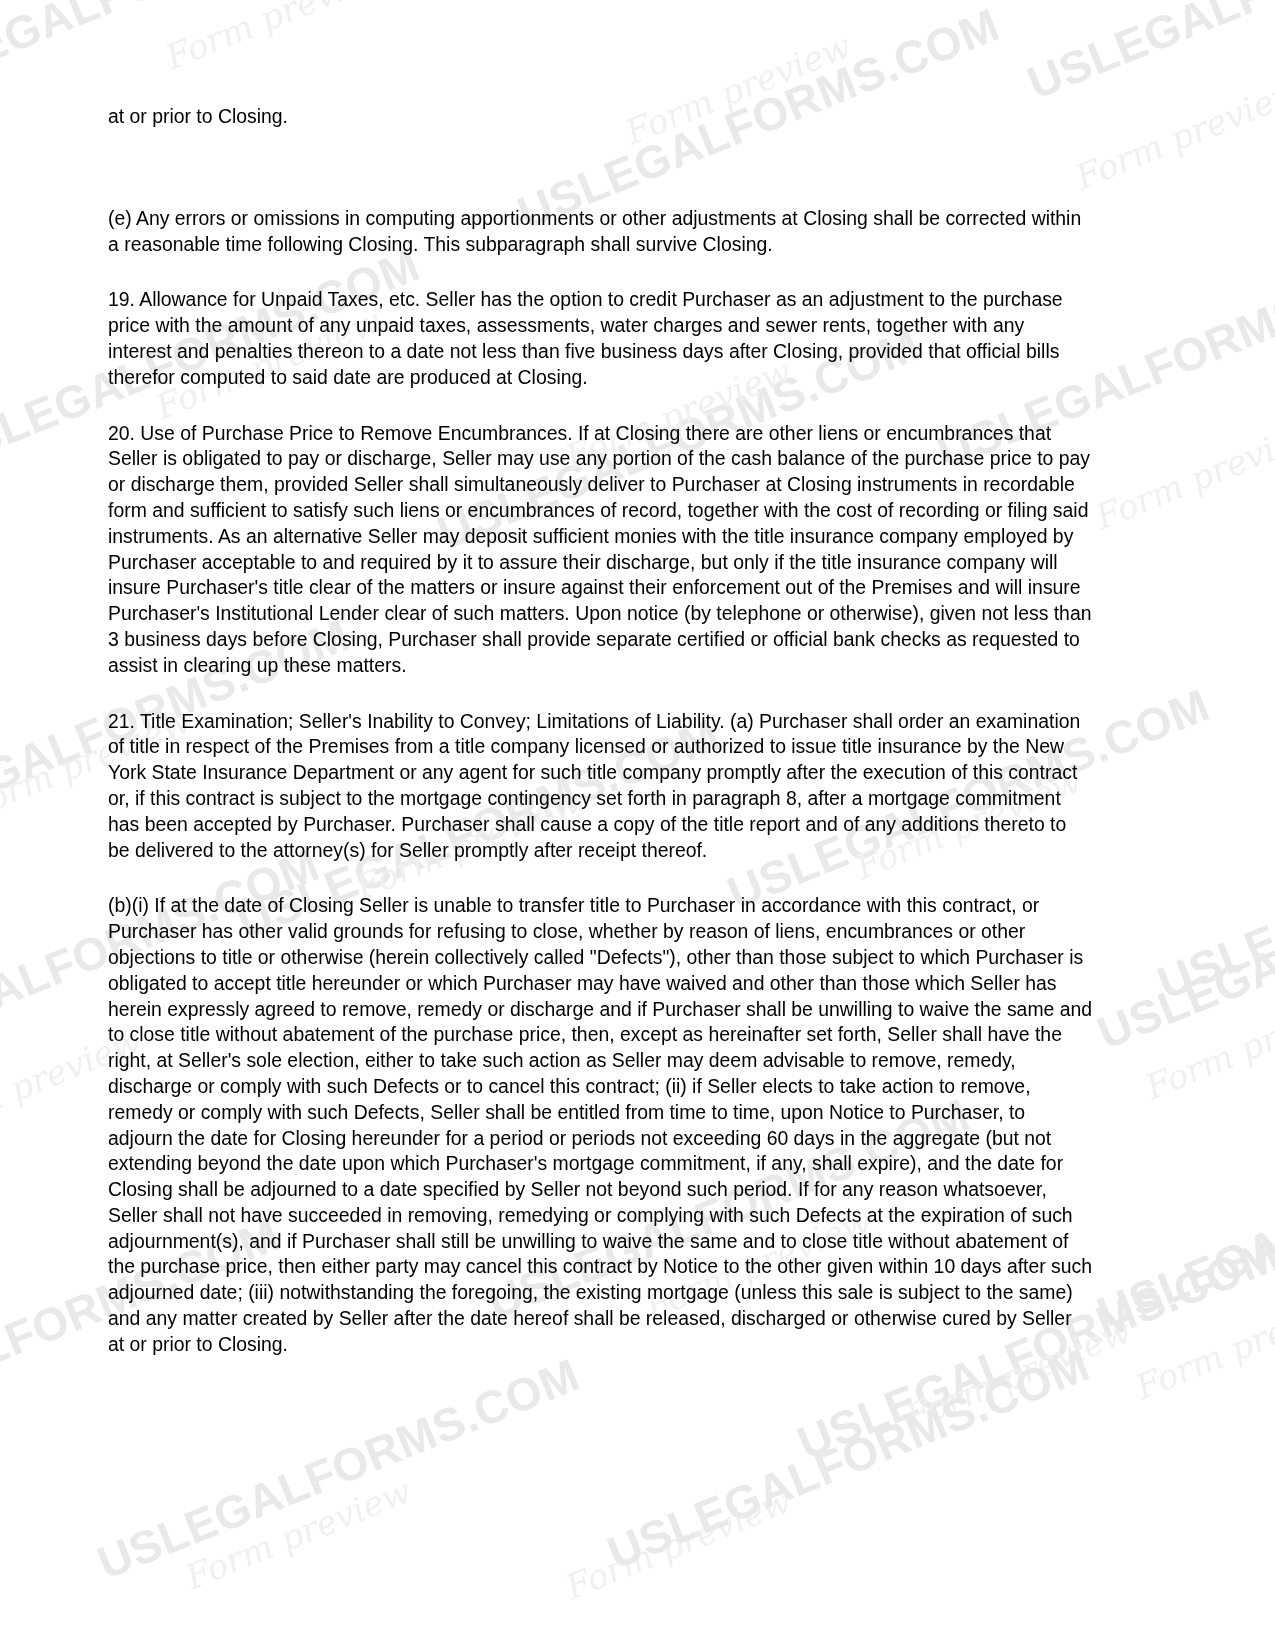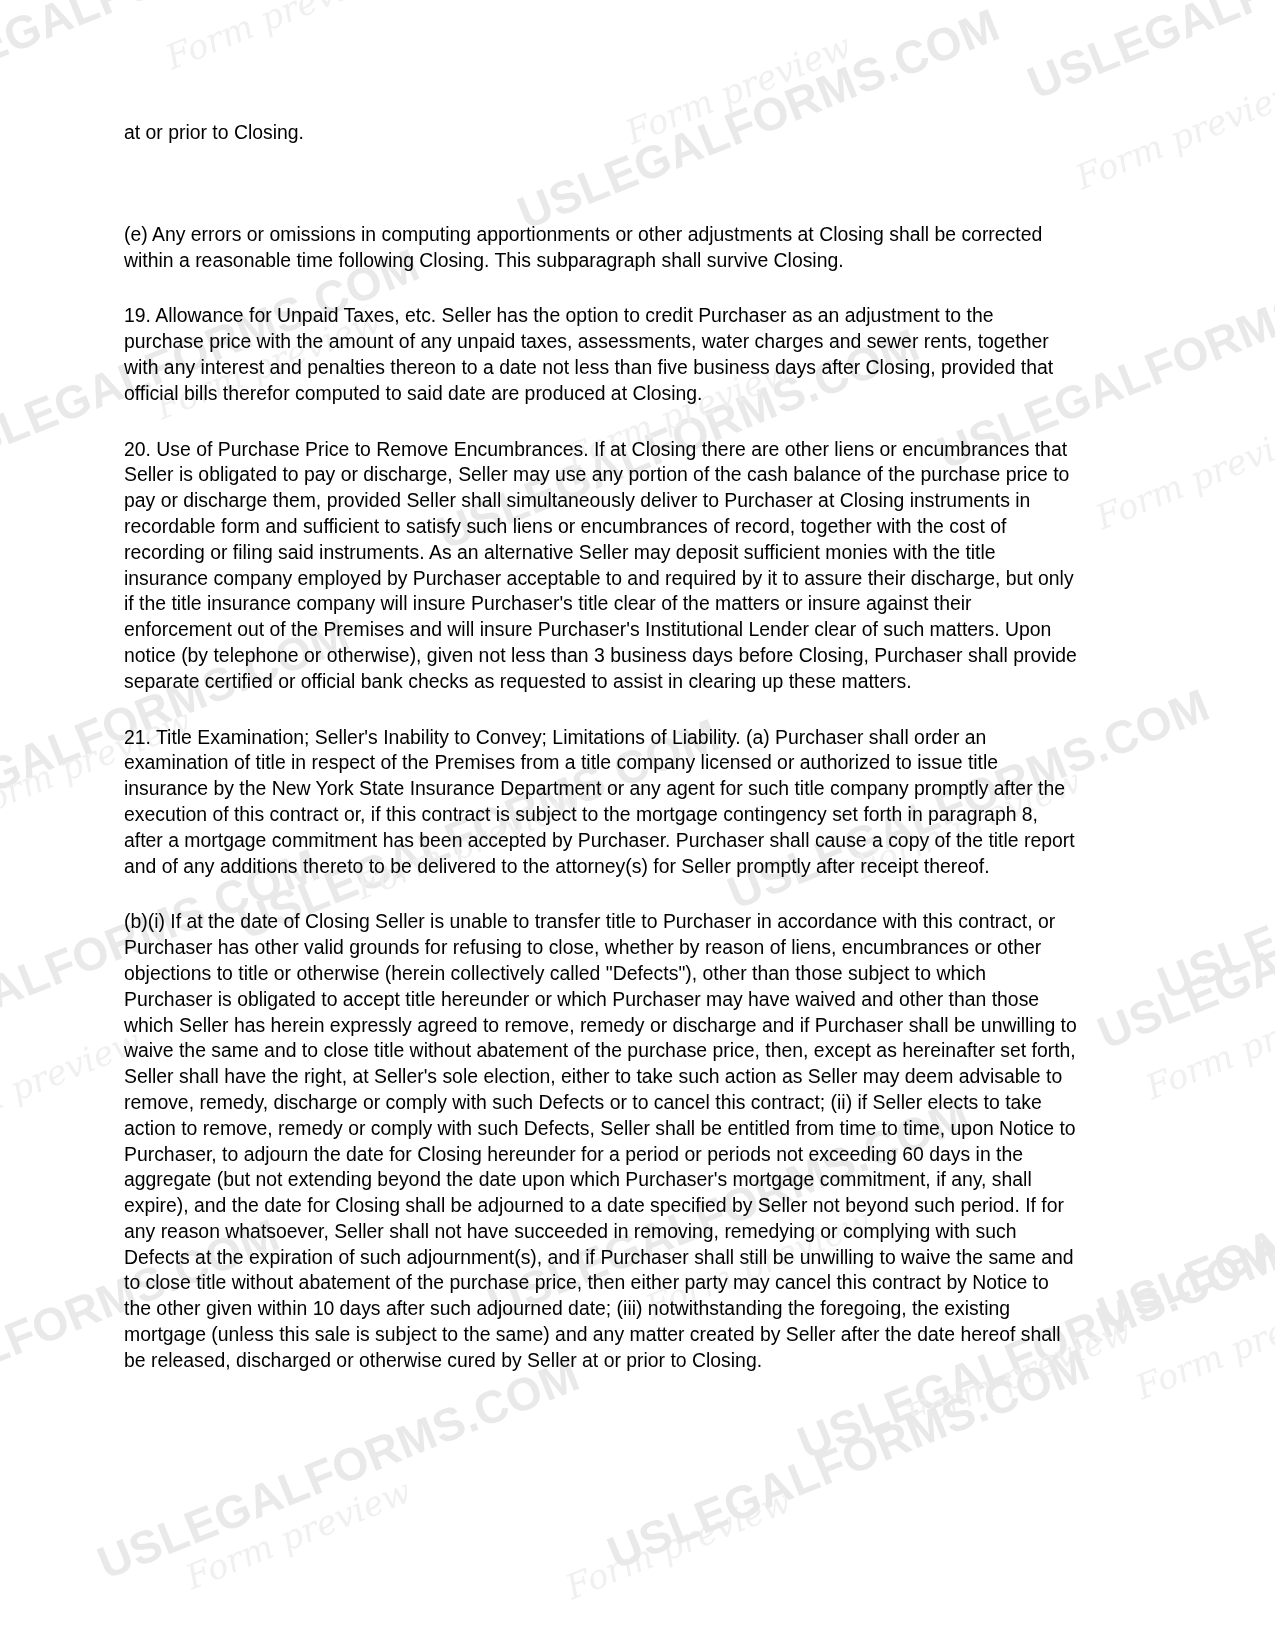--- a/index.html
+++ b/index.html
@@ -59,21 +59,21 @@
     left: 108px;
     top: 104px;
     width: 985px;
     z-index: 2;
   }
 
   .para {
     font-size: 19.4px;
     line-height: 25.8px;
     text-align: left;
-    margin: 16px;
+    margin: 0;
     color: #000000;
   }
 
   .para + .para {
     margin-top: 24px;
   }
 
   .gap-lg { margin-top: 76px !important; }
   .gap-md { margin-top: 30px !important; }
 

